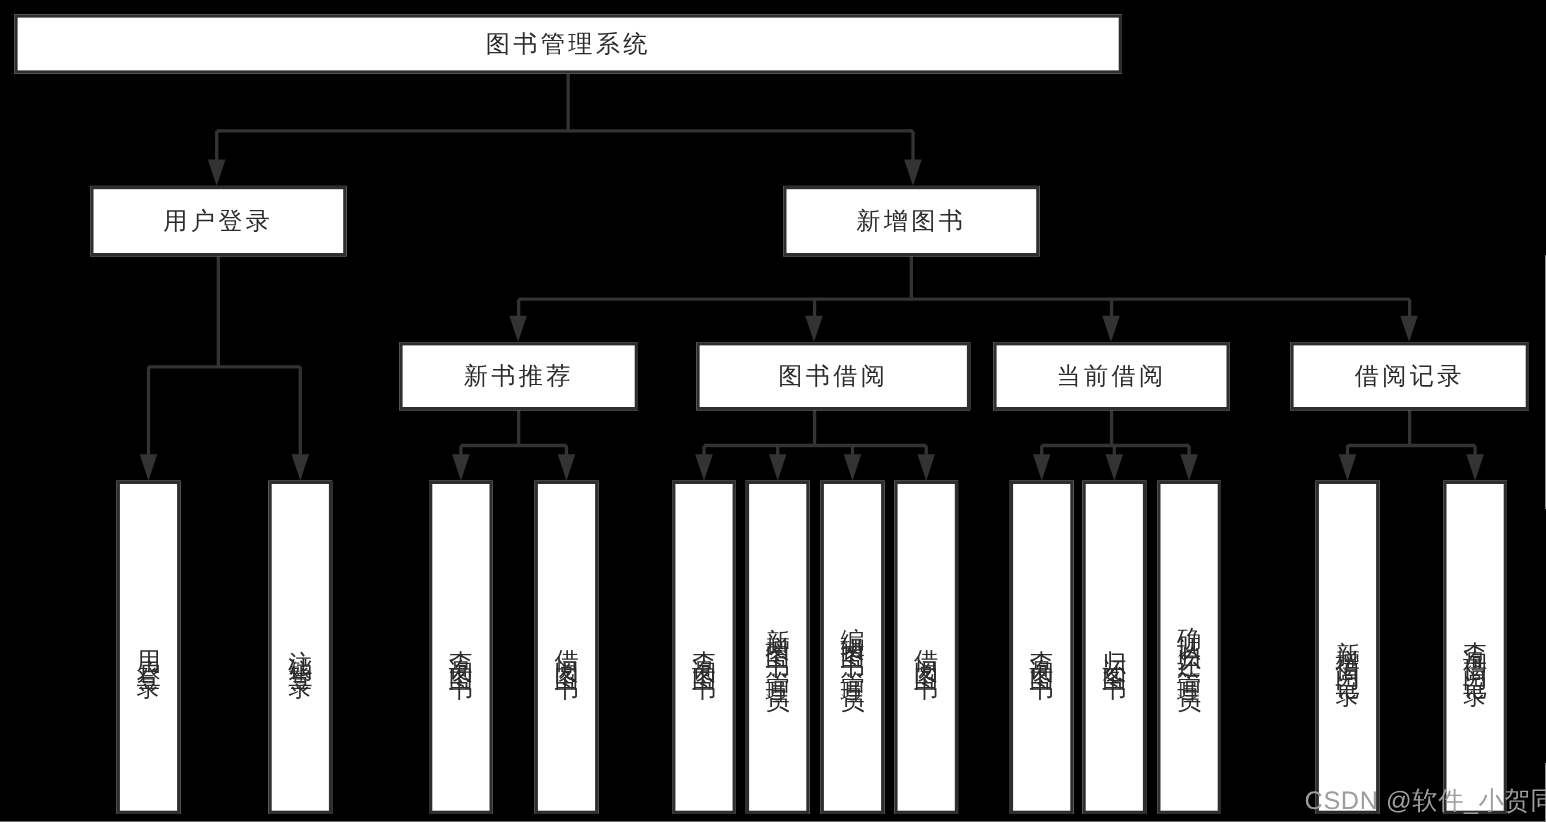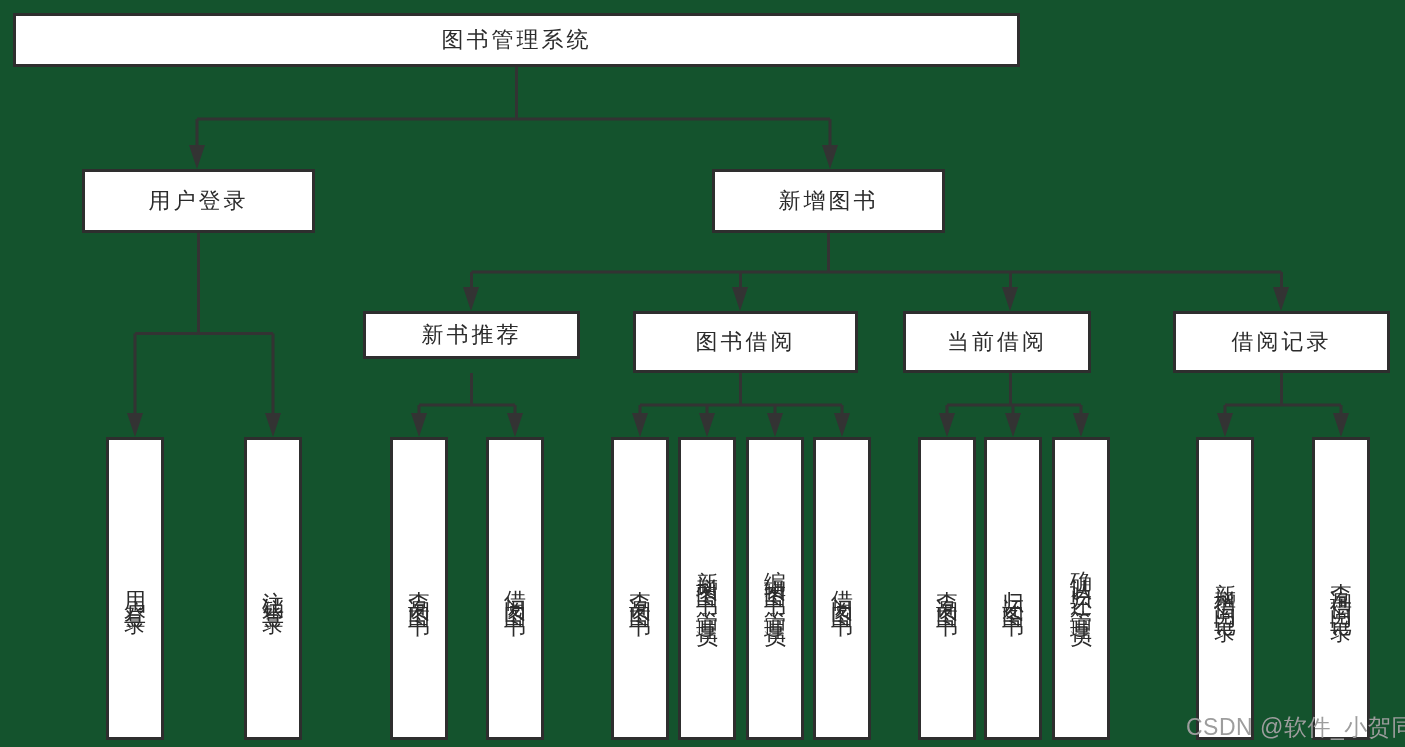--- a/index.html
+++ b/index.html
@@ -1,17 +1,17 @@
 <!DOCTYPE html>
 <html><head>
 <meta charset="utf-8">
 <style>
   html,body{margin:0;padding:0;background:#ffffff;}
   .canvas{
-    position:relative;width:1405px;height:747px;background:#14532d;
+    position:relative;width:1405px;height:747px;background:#000000;
     font-family:"Liberation Sans",sans-serif;overflow:hidden;
   }
   .connector-svg{position:absolute;left:0;top:0;width:1405px;height:747px;pointer-events:none;}
   .box{
     position:absolute;box-sizing:border-box;border:3px solid #2e2e2e;background:#ffffff;
     display:flex;align-items:center;justify-content:center;
     color:#2b2b2b;z-index:2;
   }
   .box.h{font-size:22px;letter-spacing:3px;white-space:nowrap;}
   .box.v{
@@ -58,23 +58,23 @@
       <polygon points="1217,413 1233,413 1225,437"></polygon>
       <polygon points="1333,413 1349,413 1341,437"></polygon>
     </g>
   </svg>
 
   <div class="box h" style="left:13px;top:13px;width:1007px;height:54px">图书管理系统</div>
 
   <div class="box h" style="left:82px;top:169px;width:233px;height:64px">用户登录</div>
   <div class="box h" style="left:712px;top:169px;width:233px;height:64px">新增图书</div>
 
-  <div class="box h" style="left:363px;top:311px;width:217px;height:48px">新书推荐</div>
-  <div class="box h" style="left:633px;top:311px;width:225px;height:62px">图书借阅</div>
-  <div class="box h" style="left:903px;top:311px;width:188px;height:62px">当前借阅</div>
+  <div class="box h" style="left:363px;top:311px;width:217px;height:62px">新书推荐</div>
+  <div class="box h" style="left:633px;top:311px;width:249px;height:62px">图书借阅</div>
+  <div class="box h" style="left:903px;top:311px;width:215px;height:62px">当前借阅</div>
   <div class="box h" style="left:1173px;top:311px;width:217px;height:62px">借阅记录</div>
 
   <div class="box v" style="left:106px">用户登录</div>
   <div class="box v" style="left:244px">注销登录</div>
 
   <div class="box v" style="left:390px">查询图书</div>
   <div class="box v" style="left:486px">借阅图书</div>
 
   <div class="box v" style="left:611px">查询图书</div>
   <div class="box v" style="left:678px">新增图书（管理员）</div>

